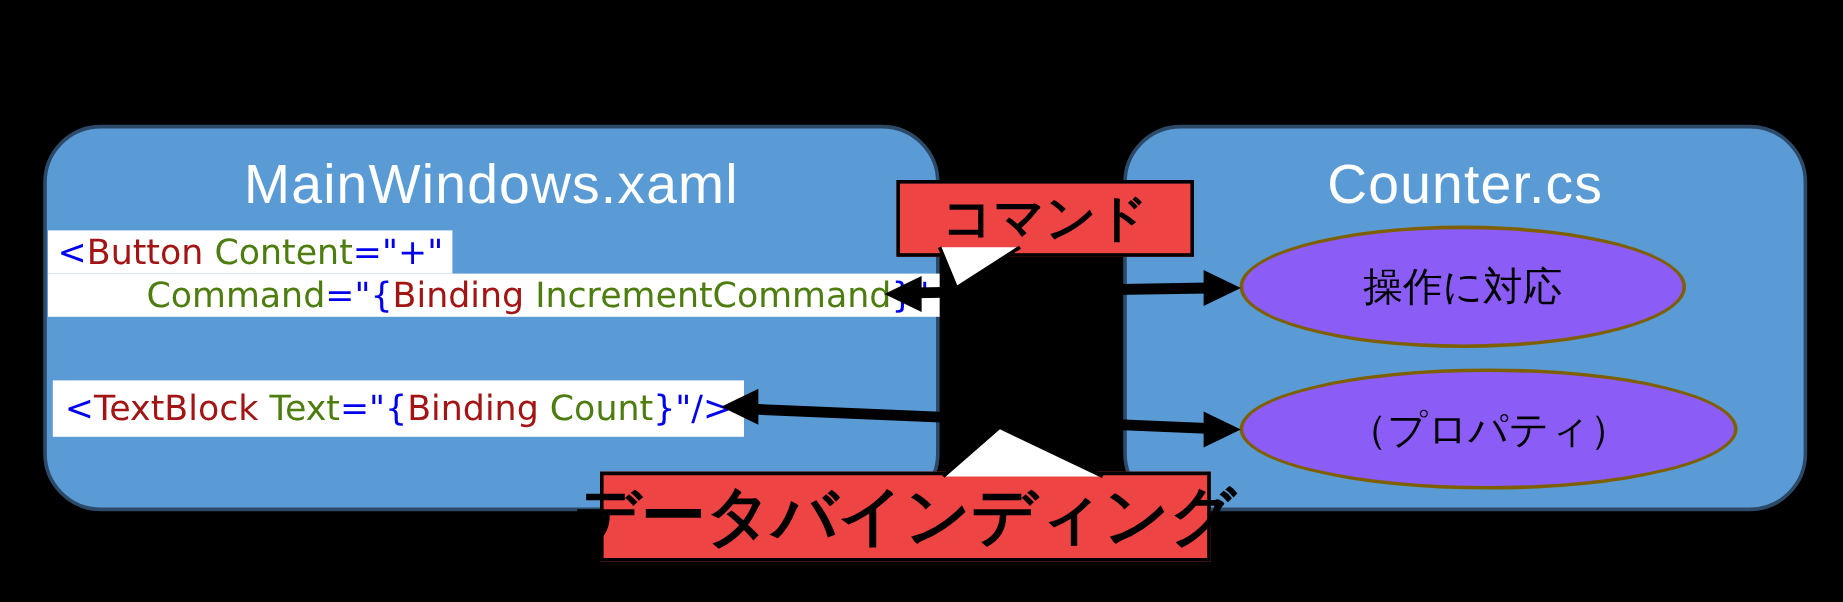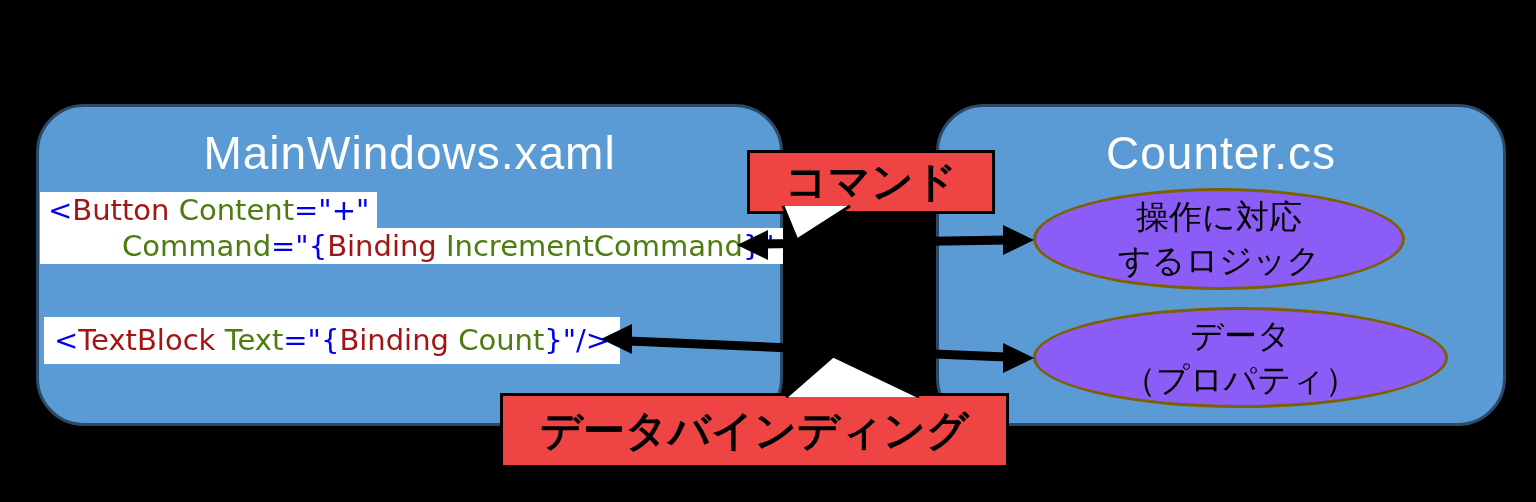--- a/index.html
+++ b/index.html
@@ -24,21 +24,21 @@
   span[data-c="p"]{color:#000000;}
   .ellipse{position:absolute;background:#8b5cf6;border:3px solid #7F6000;border-radius:50%;
            box-sizing:border-box;display:flex;flex-direction:column;align-items:center;justify-content:center;
            color:#000;font-size:33px;line-height:44px;text-align:center;}
   .ellipse-logic{left:1033px;top:188px;width:372px;height:102px;}
   .ellipse-data{left:1033px;top:307px;width:415px;height:101px;}
   .overlay{position:absolute;left:0;top:0;width:1536px;height:502px;z-index:7;pointer-events:none;}
   .callout{position:absolute;background:#ef4444;border:3px solid #000000;box-sizing:border-box;z-index:6;
            display:flex;align-items:center;justify-content:center;color:#000;font-weight:700;white-space:nowrap;}
   .callout-command{left:747px;top:150px;width:248px;height:64px;font-size:42px;}
-  .callout-databinding{left:500px;top:393px;width:509px;height:75px;font-size:42px;}
+  .callout-databinding{left:500px;top:393px;width:509px;height:75px;font-size:54px;}
 </style>
 </head>
 <body>
 
 <div class="stage">
 
   <div class="panel panel-left"></div>
   <div class="panel panel-right"></div>
 
   <div class="panel-title title-left">MainWindows.xaml</div>
@@ -46,24 +46,22 @@
 
   <div class="code-block">
     <div class="code-line"><span data-c="b">&lt;</span><span data-c="m">Button</span><span data-c="p"> </span><span data-c="r">Content</span><span data-c="b">="+"</span></div>
     <div class="code-line indent"><span data-c="r">Command</span><span data-c="b">="{</span><span data-c="m">Binding</span><span data-c="p"> </span><span data-c="r">IncrementCommand</span><span data-c="b">}"</span></div>
   </div>
 
   <div class="code-line-single"><span data-c="b">&lt;</span><span data-c="m">TextBlock</span><span data-c="p"> </span><span data-c="r">Text</span><span data-c="b">="{</span><span data-c="m">Binding</span><span data-c="p"> </span><span data-c="r">Count</span><span data-c="b">}"/&gt;</span></div>
 
   <div class="ellipse ellipse-logic">
     <div>操作に対応</div>
-    <div>するロジック</div>
   </div>
   <div class="ellipse ellipse-data">
-    <div>データ</div>
     <div>（プロパティ）</div>
   </div>
 
   <div class="callout callout-command">
     <span>コマンド</span>
   </div>
   <div class="callout callout-databinding">
     <span>データバインディング</span>
   </div>
 

